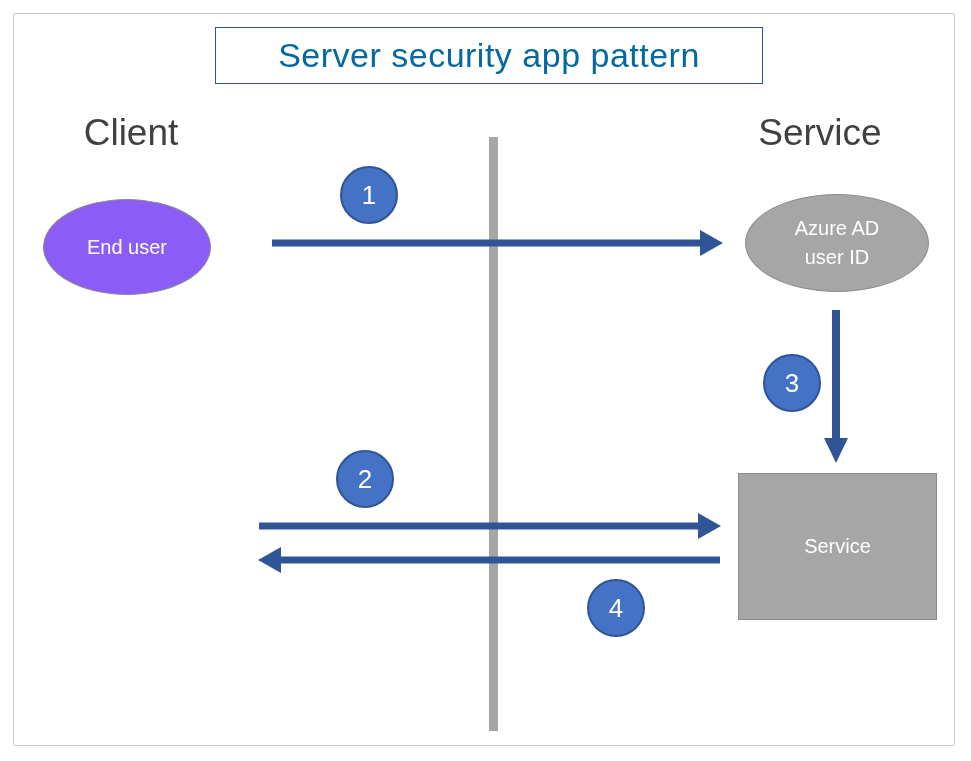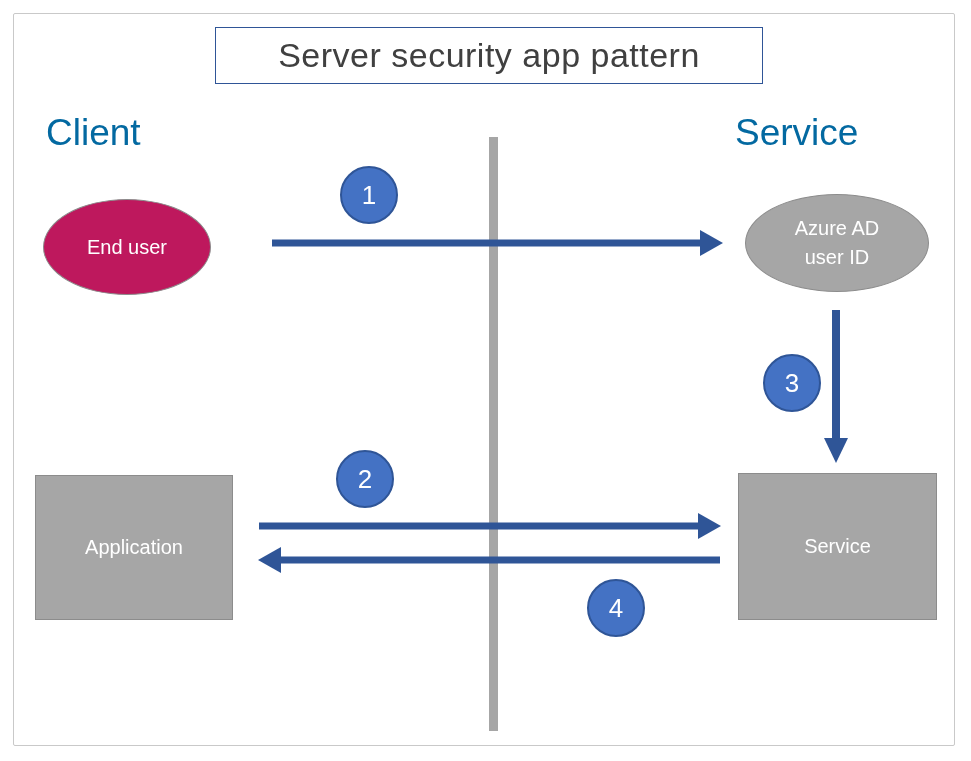--- a/index.html
+++ b/index.html
@@ -28,30 +28,31 @@
     width: 548px; height: 57px;
     border: 1.5px solid #2F5597;
     display: flex;
     align-items: center;
     justify-content: center;
     box-sizing: border-box;
   }
   .title-box .title-text {
     font-size: 34px;
     font-weight: 300;
-    color: #404040;
+    color: #0369a1;
     letter-spacing: 0.5px;
     white-space: nowrap;
   }
   .col-header {
     position: absolute;
     width: 170px;
+    text-align: center;
     font-size: 37px;
     font-weight: 300;
-    color: #0369a1;
+    color: #404040;
     white-space: nowrap;
   }
   .col-header.left  { left: 46px;  top: 112px; }
   .col-header.right { left: 735px; top: 112px; }
   .divider {
     position: absolute;
     left: 489px; top: 137px;
     width: 9px; height: 594px;
     background: #A6A6A6;
     z-index: 1;
@@ -126,32 +127,29 @@
     <line x1="259" y1="526" x2="700" y2="526" stroke-width="7" stroke="#2F5597"></line>
     <polygon points="698,513 721,526 698,539" fill="#2F5597"></polygon>
 
     <line x1="836" y1="310" x2="836" y2="440" stroke-width="8" stroke="#2F5597"></line>
     <polygon points="824,438 848,438 836,463" fill="#2F5597"></polygon>
 
     <line x1="279" y1="560" x2="720" y2="560" stroke-width="7" stroke="#2F5597"></line>
     <polygon points="281,547 258,560 281,573" fill="#2F5597"></polygon>
   </svg>
 
-  <div class="node ellipse end-user" style="background-color: #be185d; border-color: rgb(140, 140, 140); text-align: right;">
+  <div class="node ellipse end-user" style="background-color: #8b5cf6; border-color: rgb(140, 140, 140); text-align: right;">
     <span>End user</span>
   </div>
 
   <div class="node ellipse azure-ad" style="background-color: rgb(166, 166, 166); border-color: rgb(140, 140, 140); justify-content: center;">
     <span>Azure AD
 user ID</span>
   </div>
 
-  <div class="node application" style="background-color: rgb(166, 166, 166); border-color: rgb(140, 140, 140);">
-    <span>Application</span>
-  </div>
 
   <div class="node service" style="background-color: rgb(166, 166, 166); border-color: rgb(140, 140, 140);">
     <span>Service</span>
   </div>
 
   <div class="badge b1" style="background-color: rgb(68, 114, 196); border-color: rgb(47, 85, 151);">
     <span>1</span>
   </div>
   <div class="badge b2" style="background-color: rgb(68, 114, 196); border-color: rgb(47, 85, 151);">
     <span>2</span>

